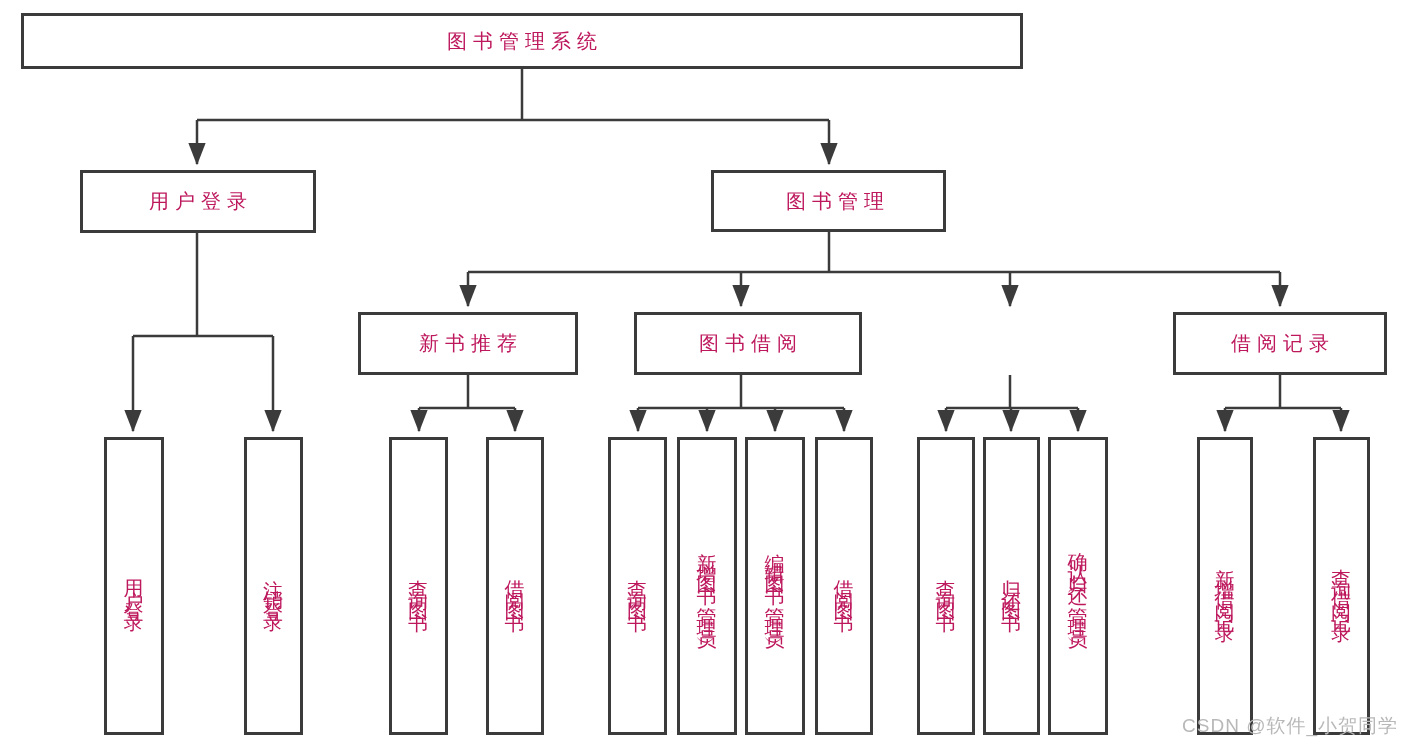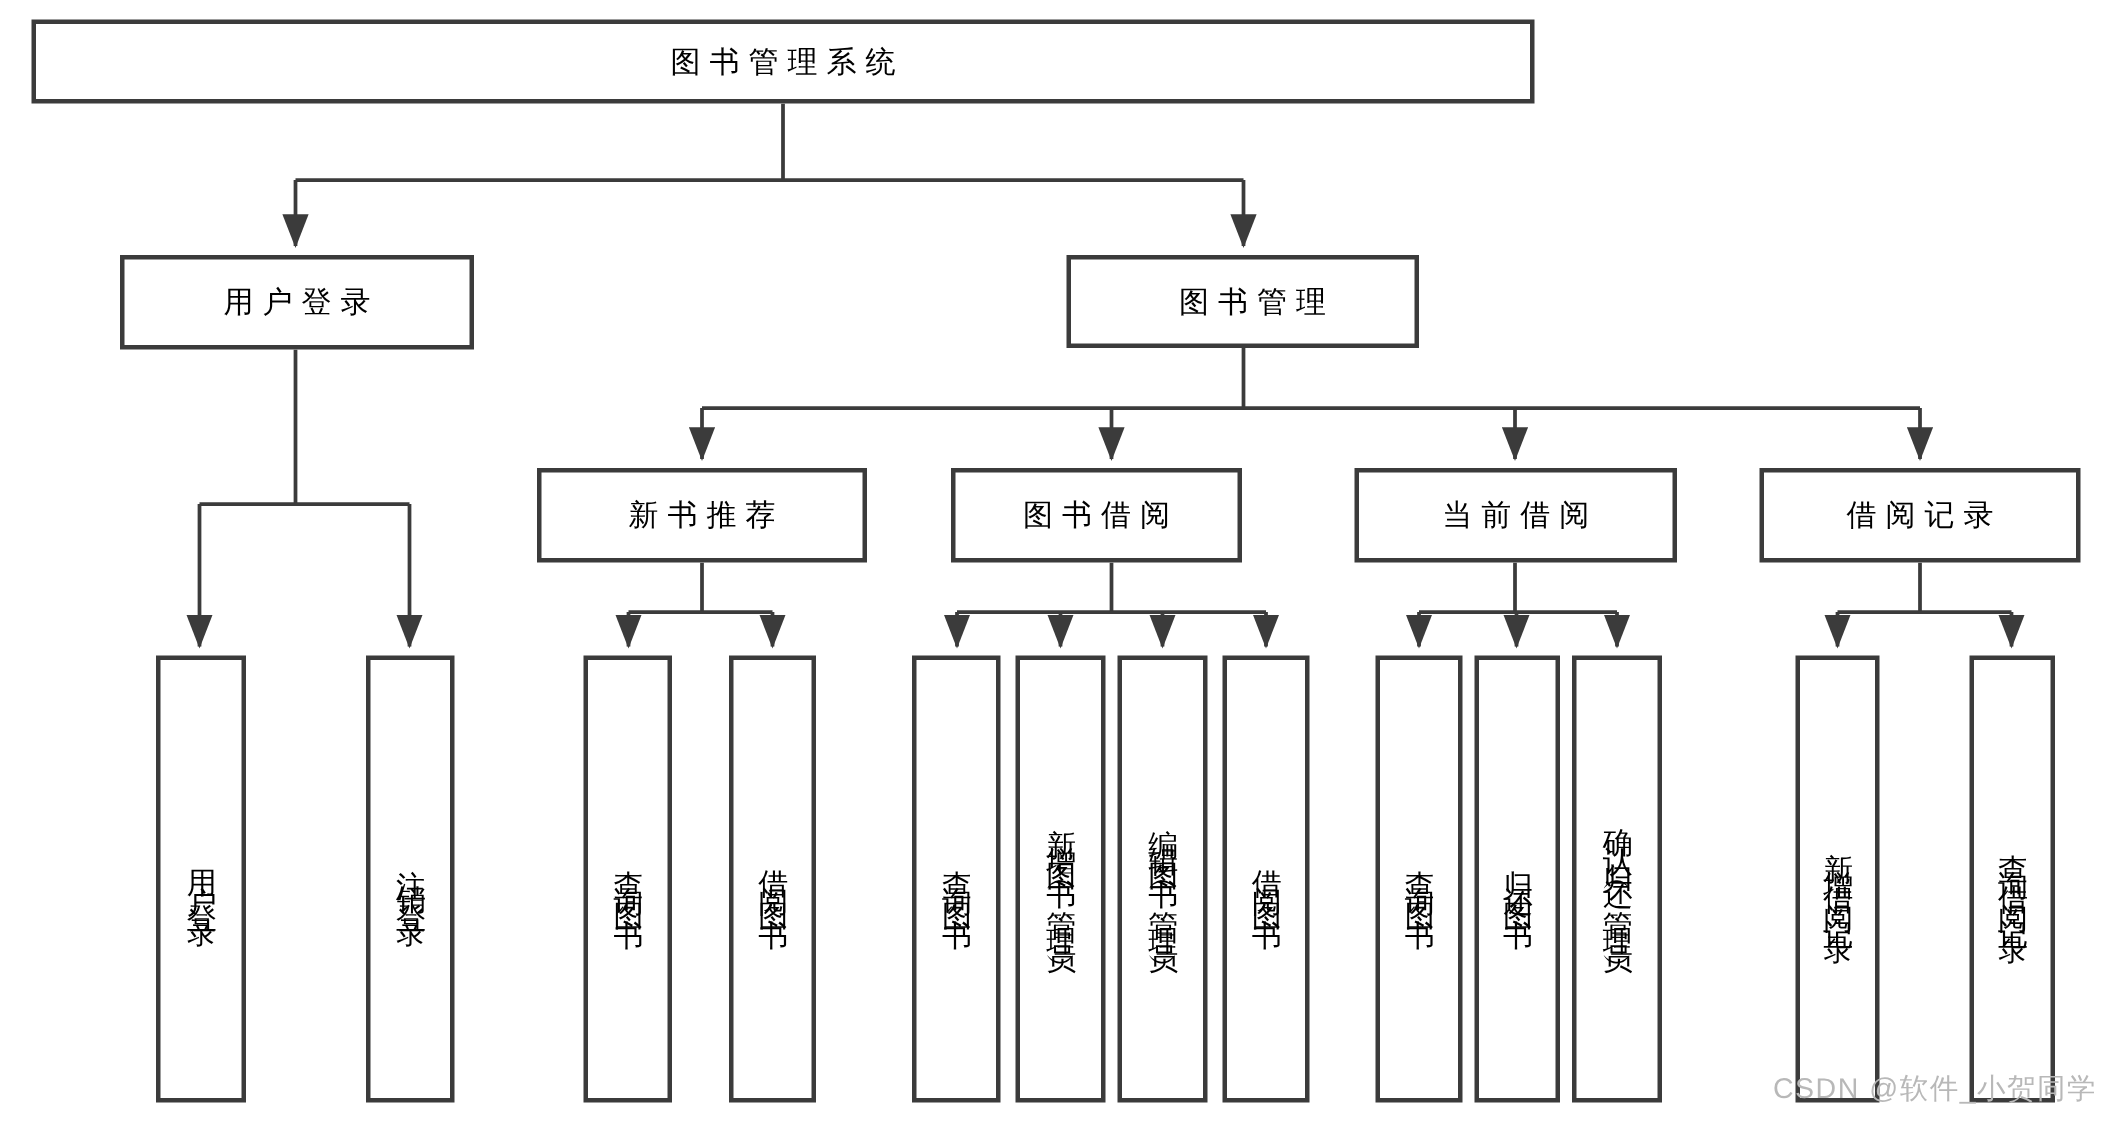--- a/index.html
+++ b/index.html
@@ -24,21 +24,21 @@
   svg.edges path {
     stroke: #3b3b3b;
     stroke-width: 2.5;
     fill: none;
   }
   .node {
     position: absolute;
     box-sizing: border-box;
     background: #ffffff;
     border: 3px solid #3b3b3b;
-    color: #000000;
+    color: #be185d;
     display: flex;
     align-items: center;
     justify-content: center;
     z-index: 2;
   }
   .node.h {
     font-size: 20px;
     letter-spacing: 6px;
     text-indent: 6px;
     white-space: nowrap;
@@ -116,22 +116,21 @@
     <path d="M1225 408 V431" marker-end="url(#arrow)"></path>
     <path d="M1341 408 V431" marker-end="url(#arrow)"></path>
   </svg>
 
   <div class="node h" style="left:21px; top:13px; width:1002px; height:56px;">图书管理系统</div>
 
   <div class="node h" style="left:80px; top:170px; width:236px; height:63px;">用户登录</div>
   <div class="node h" style="left:711px; top:170px; width:235px; height:62px;padding-left:13px;">图书管理</div>
 
   <div class="node h" style="left:358px; top:312px; width:220px; height:63px;">新书推荐</div>
-  <div class="node h" style="left:634px; top:312px; width:194px; height:63px;">图书借阅</div>
-  <div class="node h" style="left:903px; top:312px; width:215px; height:63px;">当前借阅</div>
+  <div class="node h" style="left:634px; top:312px; width:228px; height:63px;">图书借阅</div>
   <div class="node h" style="left:1173px; top:312px; width:214px; height:63px;">借阅记录</div>
 
   <div class="node v" style="left:104px; width:60px;">用户登录</div>
   <div class="node v" style="left:244px; width:59px;">注销登录</div>
 
   <div class="node v" style="left:389px; width:59px;">查询图书</div>
   <div class="node v" style="left:486px; width:58px;">借阅图书</div>
 
   <div class="node v" style="left:608px; width:59px;">查询图书</div>
   <div class="node v" style="left:677px; width:60px;">新增图书（管理员）</div>

